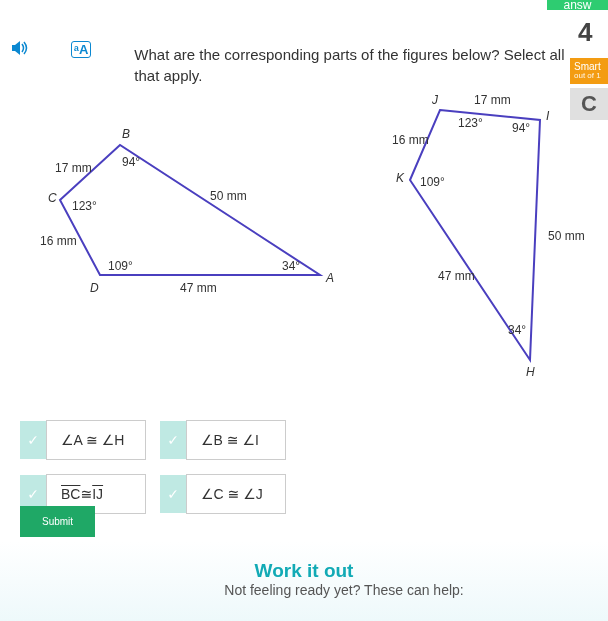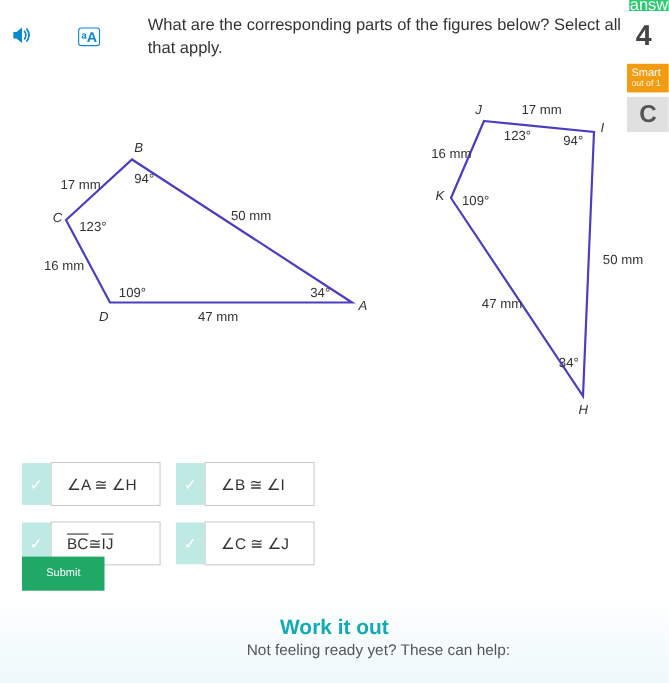--- a/index.html
+++ b/index.html
@@ -7,29 +7,29 @@
     font-family: Arial, Helvetica, sans-serif;
     font-size: 14px;
     color: #333;
     width: 608px;
     height: 621px;
     position: relative;
     overflow: hidden;
     background: #fff;
   }
   .top-strip {
-    position: absolute; top: 0; right: 0; width: 36px; height: 10px;
-    background: #2ecc71; color: #fff; font-size: 15px; line-height:10px; text-align:center; overflow:hidden;
+    position: absolute; top: 0; right: 0; width: 61px; height: 10px;
+    background: #2ecc71; color: #fff; font-size: 12px; line-height:10px; text-align:center; overflow:hidden;
   }
   .question-row {
     display: flex; align-items: center; padding: 12px 16px 0 12px; gap: 35px;
   }
   .audio-icon { color: #0b88d1; margin-right: 6px; cursor: pointer; }
   .trans-icon { color: #0b88d1; margin-right: 8px; font-size: 13px; border:1px solid #0b88d1; border-radius:3px; padding:0 2px; cursor:pointer; font-weight:bold;}
-  .question-text { color: #333; font-size: 15px; line-height: 1.4; flex:1; padding-right: 20px;}
+  .question-text { color: #333; font-size: 15px; line-height: 1.4; flex:1; padding-right: 20px; margin-top: 32px;}
   .right-col {
     position: absolute; right: 0; top: 10px; width: 38px;
   }
   .q-num { font-size: 26px; color: #444; font-weight: bold; text-align:left; padding-left:8px; height:44px; line-height:44px;}
   .smart-badge {
     background: #f39c12; color: #fff; font-size: 10px; padding: 3px 4px;
     line-height: 1.1; margin-top: 4px;
   }
   .smart-badge .sub { font-size: 8px; opacity: .9;}
   .c-badge {

